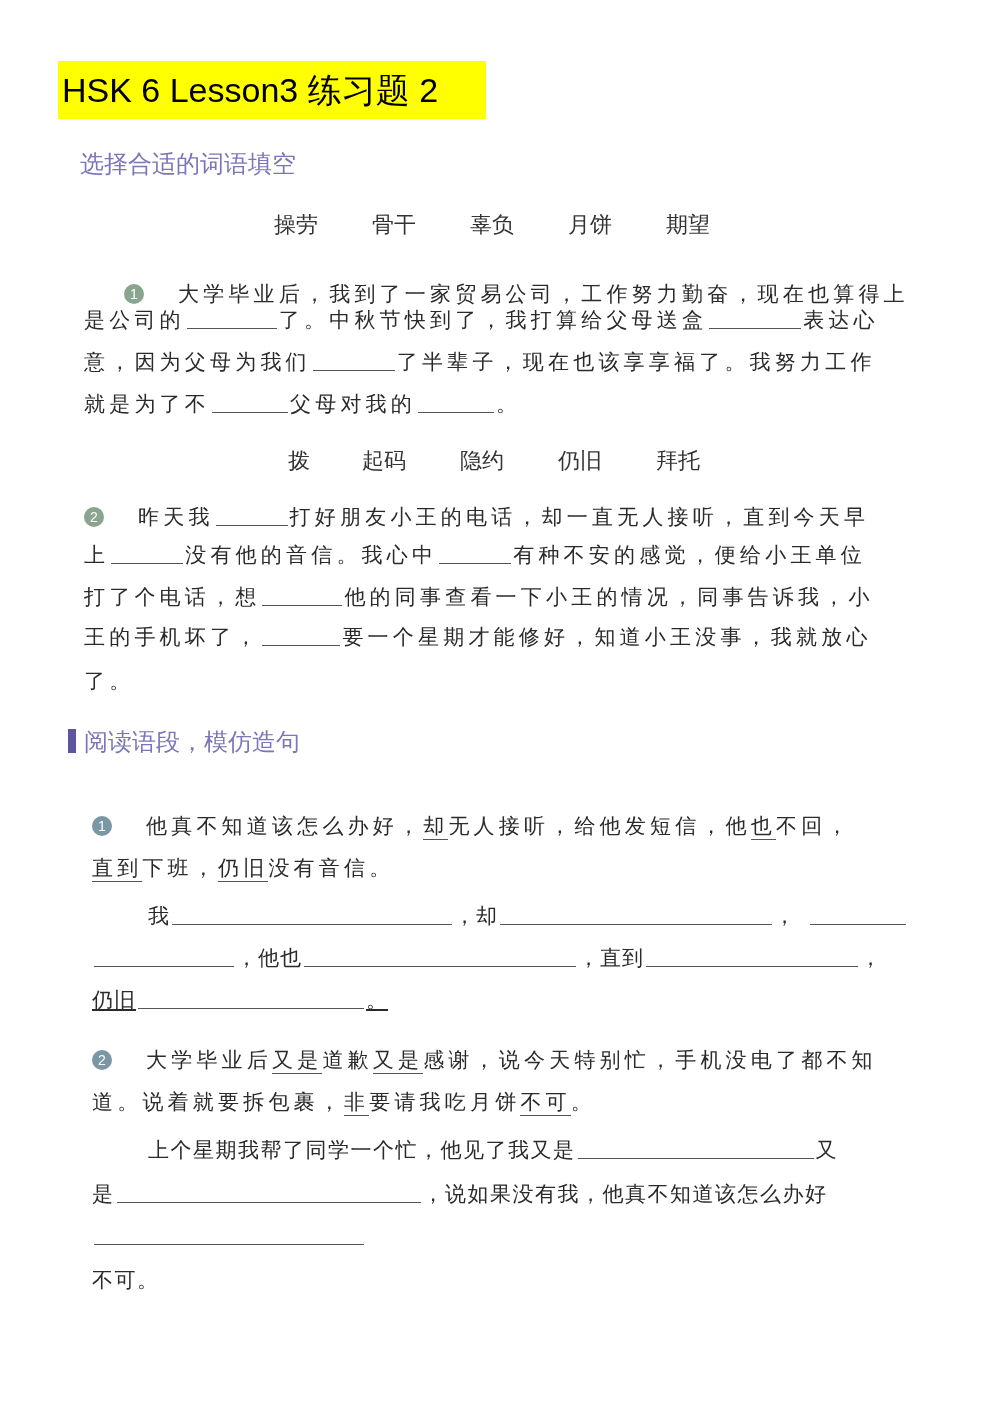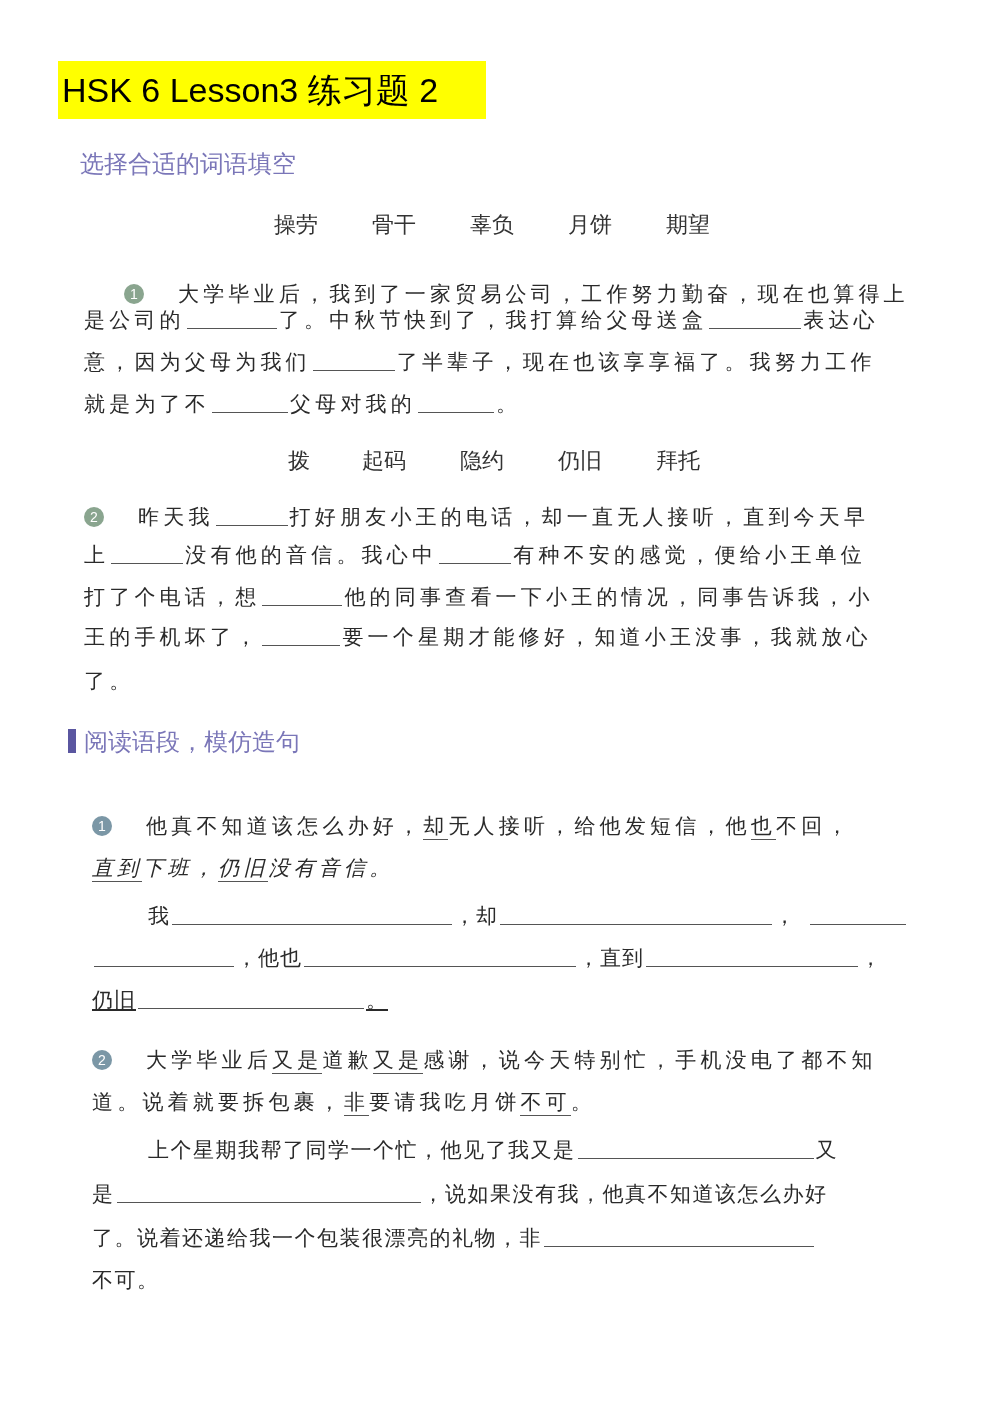--- a/index.html
+++ b/index.html
@@ -106,21 +106,21 @@
 </div>
 
 <div class="section-heading bar" style="top:714px;margin-top:12px;">
   <span class="bar-mark"></span><span>阅读语段，模仿造句</span>
 </div>
 
 <div class="para" style="top:812px; left:92px;">
   <div class="line" style="top:0;">
     <span class="num-badge blue">1</span><span>他真不知道该怎么办好，</span><span class="ul">却</span><span>无人接听，给他发短信，他</span><span class="ul">也</span><span>不回，</span>
   </div>
-  <div class="line" style="top:42px;font-style:italic;">
+  <div class="line" style="top:42px;">
     <span class="ul">直到</span><span>下班，</span><span class="ul">仍旧</span><span>没有音信。</span>
   </div>
 </div>
 
 <div class="para" style="top:902px; left:92px; letter-spacing:1px;">
   <div class="line" style="top:0; left:56px;">
     <span>我</span><span class="blank" style="width:280px"></span><span>，</span><span>却</span><span class="blank" style="width:272px"></span><span>，</span><span class="blank" style="width:96px; margin-left:14px;"></span>
   </div>
   <div class="line" style="top:42px;">
     <span class="blank" style="width:140px"></span><span>，</span><span>他也</span><span class="blank" style="width:272px"></span><span>，</span><span>直到</span><span class="blank" style="width:212px"></span><span>，</span>
@@ -140,18 +140,18 @@
 </div>
 
 <div class="para" style="top:1136px; left:92px; letter-spacing:1.5px;">
   <div class="line" style="top:0; left:56px;">
     <span>上个星期我帮了同学一个忙，他见了我又是</span><span class="blank" style="width:236px"></span><span>又</span>
   </div>
   <div class="line" style="top:44px;">
     <span>是</span><span class="blank" style="width:304px"></span><span>，说如果没有我，他真不知道该怎么办好</span>
   </div>
   <div class="line" style="top:88px;">
-    <span>了。说着还递给我一个包装很漂亮的礼物，非</span><span class="blank" style="width:270px"></span>
+    <span class="blank" style="width:270px"></span>
   </div>
   <div class="line" style="top:130px;">
     <span>不可。</span>
   </div>
 </div>
 
 </body></html>

